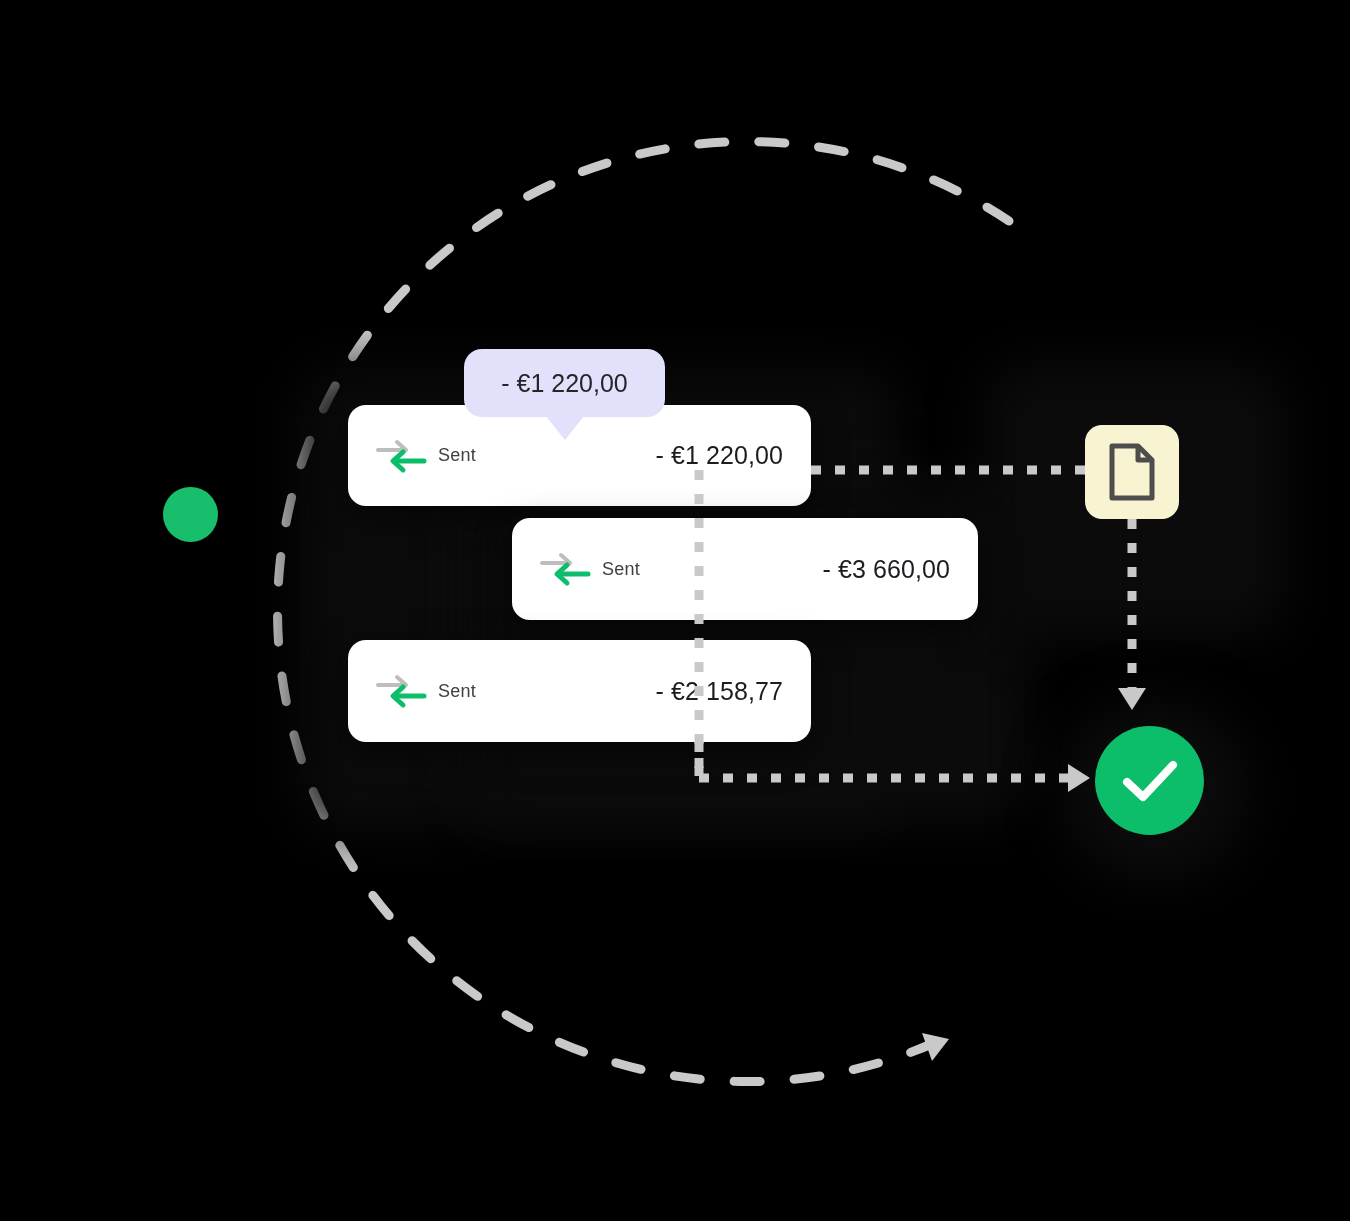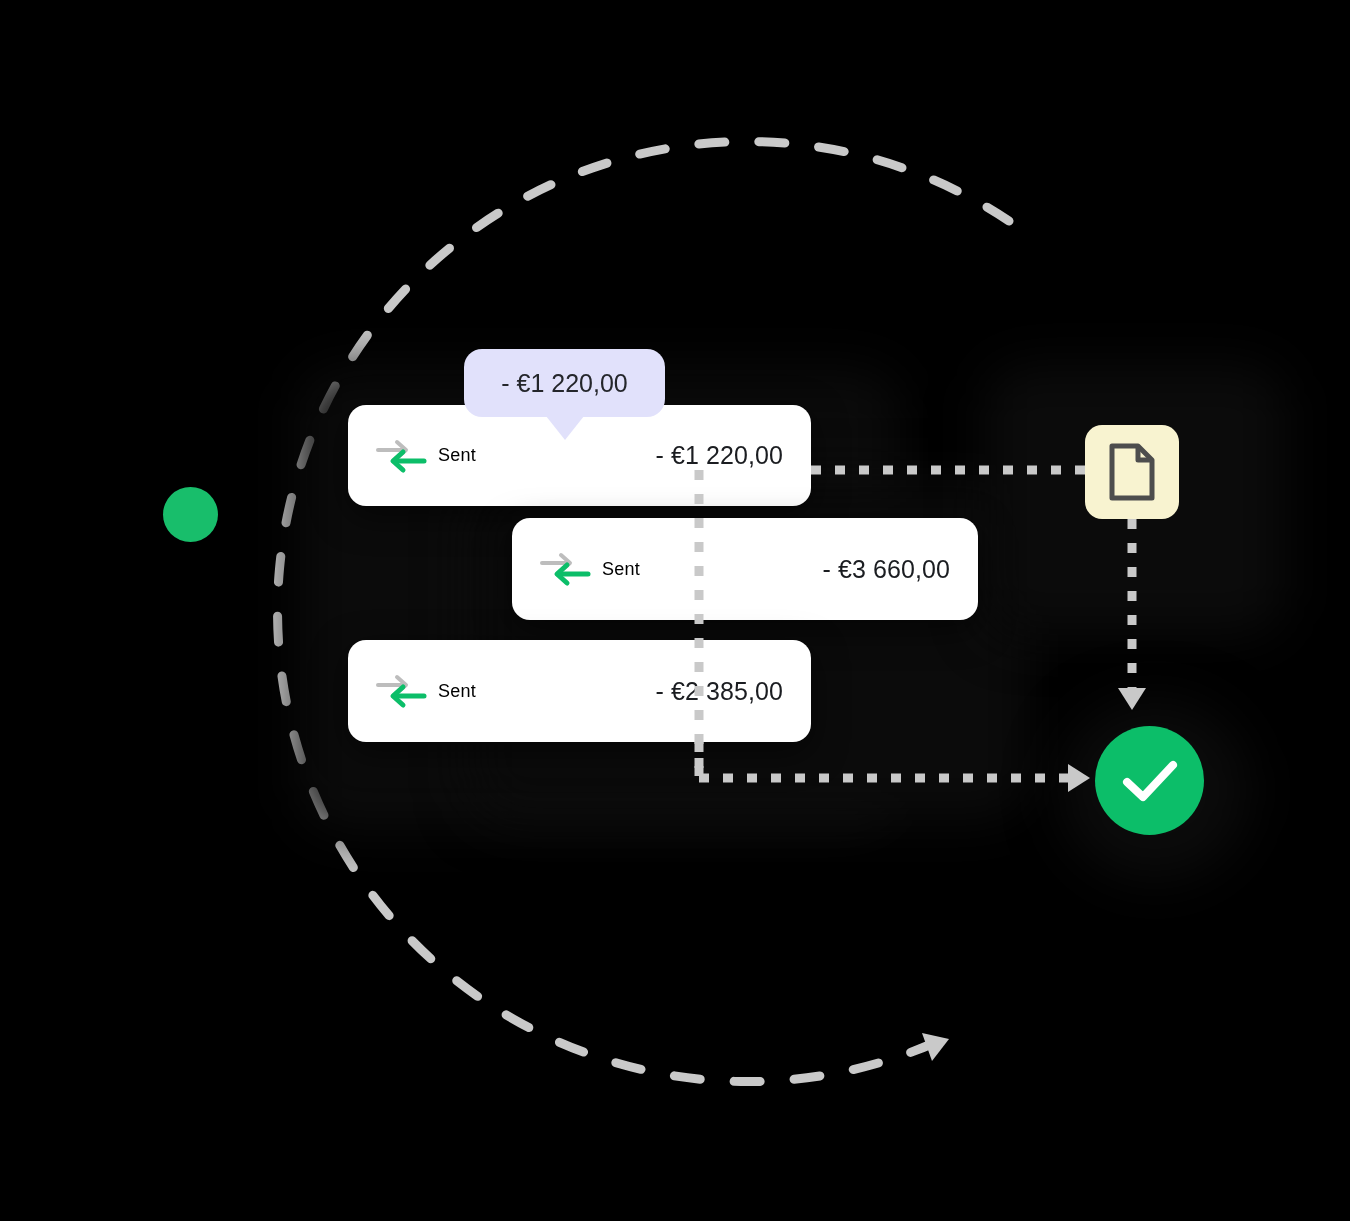--- a/index.html
+++ b/index.html
@@ -63,21 +63,21 @@
   .card-3 { left: 348px; top: 640px;  width: 463px; height: 102px; padding: 0 28px 0 24px; }
 
   .xfer-icon {
     width: 58px;
     height: 38px;
     flex: 0 0 auto;
     margin-right: 8px;
   }
   .card-label {
     font-size: 18px;
-    color: #000000;
+    color: #404040;
     letter-spacing: .2px;
     white-space: nowrap;
     text-align: center;
   }
   .card-amount {
     margin-left: auto;
     font-size: 25px;
     color: #1b1d21;
     letter-spacing: .1px;
     white-space: nowrap;
@@ -215,21 +215,21 @@
       <g stroke="#BDBDBD" stroke-width="4" stroke-linecap="round" stroke-linejoin="round" fill="none">
         <line x1="6" y1="13" x2="33" y2="13"></line>
         <polyline points="25,5 34,13 25,21"></polyline>
       </g>
       <g stroke="#0CBE69" stroke-width="5" stroke-linecap="round" stroke-linejoin="round" fill="none">
         <line x1="52" y1="24" x2="22" y2="24"></line>
         <polyline points="31,15 21,24 31,33"></polyline>
       </g>
     </svg>
     <span class="card-label">Sent</span>
-    <span class="card-amount">- €2 385,00</span>
+    <span class="card-amount">- €2 158,77</span>
   </div>
 
   <div class="tooltip">
     <span class="tooltip-text">- €1 220,00</span>
     <span class="tooltip-tail"></span>
   </div>
 
   <svg class="connectors connectors-front" viewBox="0 0 1350 1221">
 
     <line x1="811" y1="470" x2="1132" y2="470" stroke="#C9C9C9" stroke-width="9" stroke-dasharray="10 14" stroke-linecap="butt"></line>

